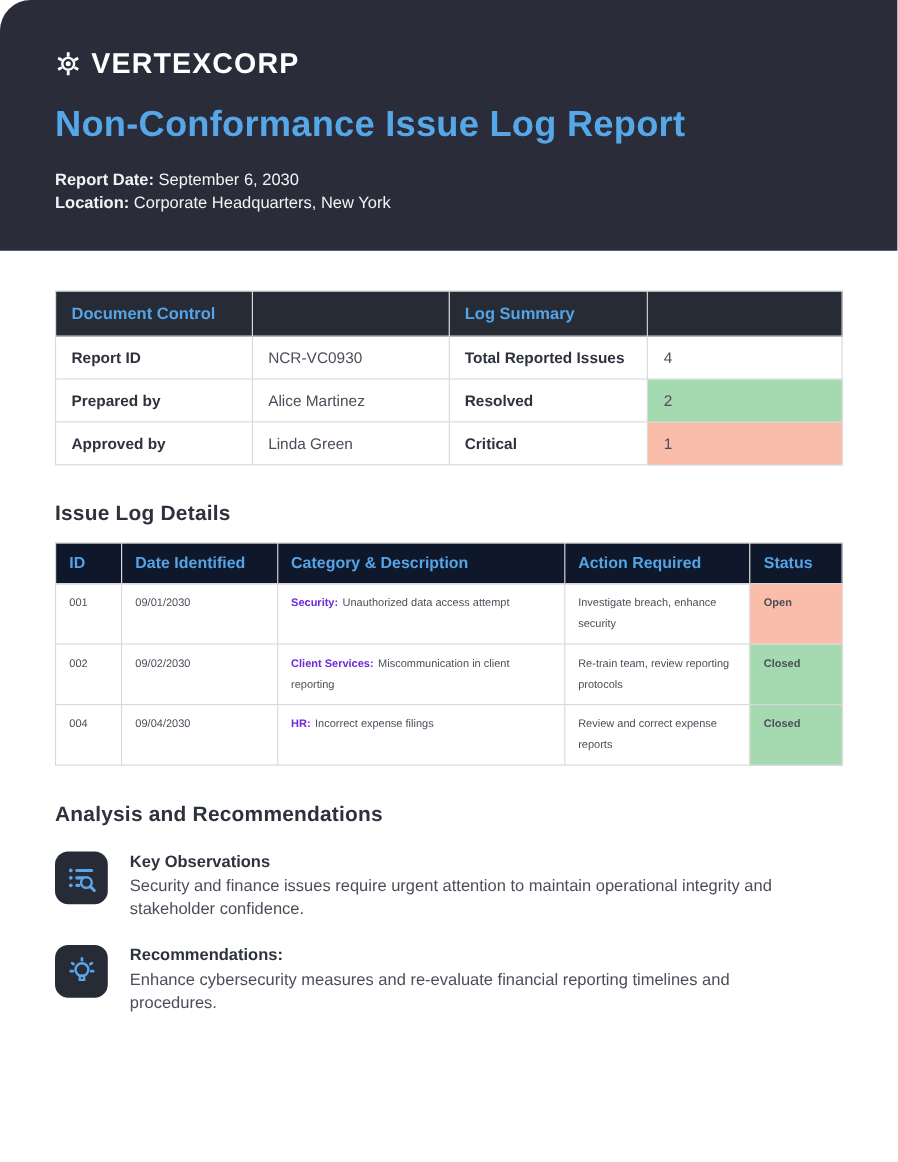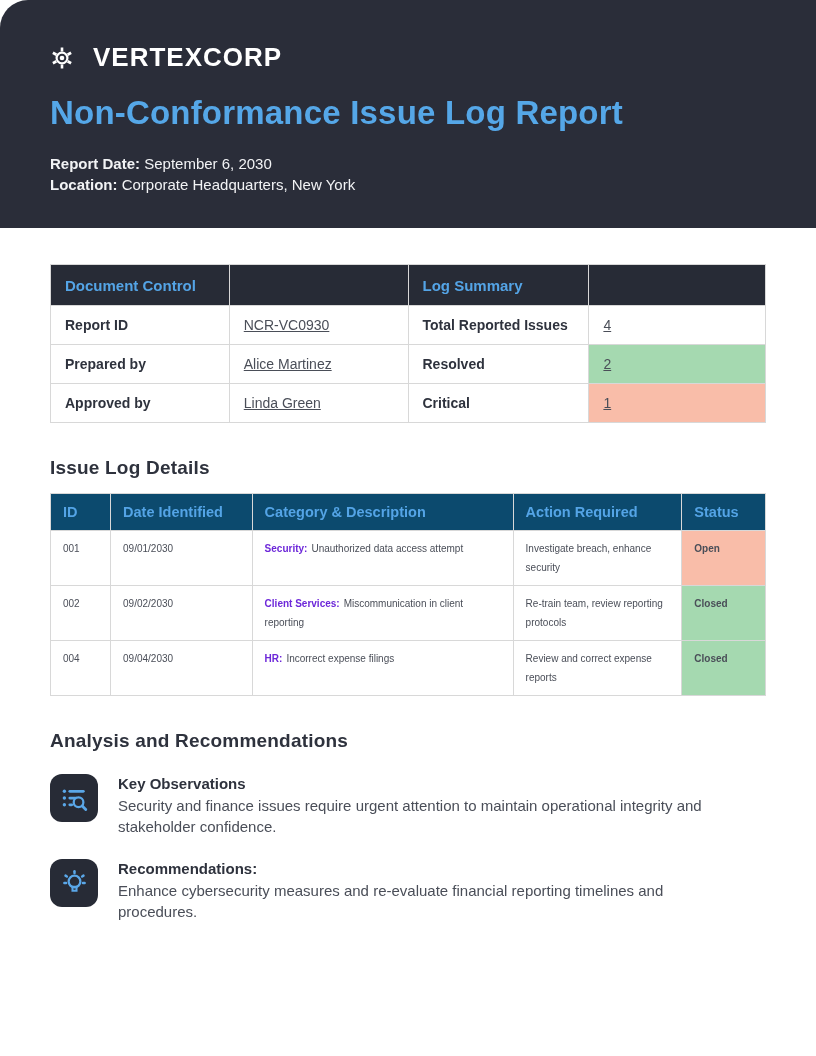--- a/index.html
+++ b/index.html
@@ -8,44 +8,44 @@
     width: 816px; height: 1056px; margin: 0 auto;
     font-family: "Liberation Sans", sans-serif;
     color: #2e323d; position: relative; overflow: hidden;
   }
   
   .header {
     background: #2a2d39; height: 228px; width: 100%;
     border-top-left-radius: 28px;
     padding: 0 50px;
   }
-  .logo-row { padding-top: 42px; display: flex; align-items: center; gap: 19px; }
+  .logo-row { padding-top: 42px; display: flex; align-items: center; gap: 9px; }
   .logo-text { color: #ffffff; font-size: 26px; font-weight: bold; letter-spacing: 1px; }
   .page-title { color: #55a7e8; font-size: 33px; font-weight: bold; margin-top: 21px; letter-spacing: 0.2px; }
   .meta { margin-top: 21px; color: #f2f3f5; font-size: 15px; line-height: 21px; }
   .meta .b { font-weight: bold; }
   
   .content { padding: 0 50px; }
   table { width: 100%; border-collapse: collapse; table-layout: fixed; border-radius: 29px; }
   th, td { border: 1px solid #d8d8d8; }
   
   .ctl-table { margin-top: 36px; }
   .ctl-table th {
     background: #272b36; height: 41px; text-align: left;
     padding-left: 14px; color: #54a4e6; font-size: 15px; font-weight: bold;
   }
   .ctl-table td { height: 39px; font-size: 14px; padding-left: 14px; }
   .lbl { font-weight: bold; color: #2e323d; }
-  .val { color: #4a4e58; text-decoration: underline; }
+  .val { color: #4a4e58; }
   
   .section-heading { font-size: 19px; font-weight: bold; color: #2e323d; margin-top: 34px; letter-spacing: 0.2px; }
   
   .log-table { margin-top: 14px; }
   .log-table th {
-    background: #0c4a6e; height: 37px; text-align: left;
+    background: #0f172a; height: 37px; text-align: left;
     padding-left: 12px; color: #54a4e6; font-size: 14.5px; font-weight: bold;
   }
   .log-table td {
     vertical-align: top; padding: 9px 12px 8px 12px;
     font-size: 10px; line-height: 18.5px; color: #4a4e58; height: 44px;
   }
   .cat-prefix { font-weight: bold; color: #6d28d9; margin-right: 4px; }
   .status-cell { font-weight: bold; color: #2e323d; }
   .bg-green  { background: #a5d9b0; }
   .bg-cream  { background: #fbf1d2; }

